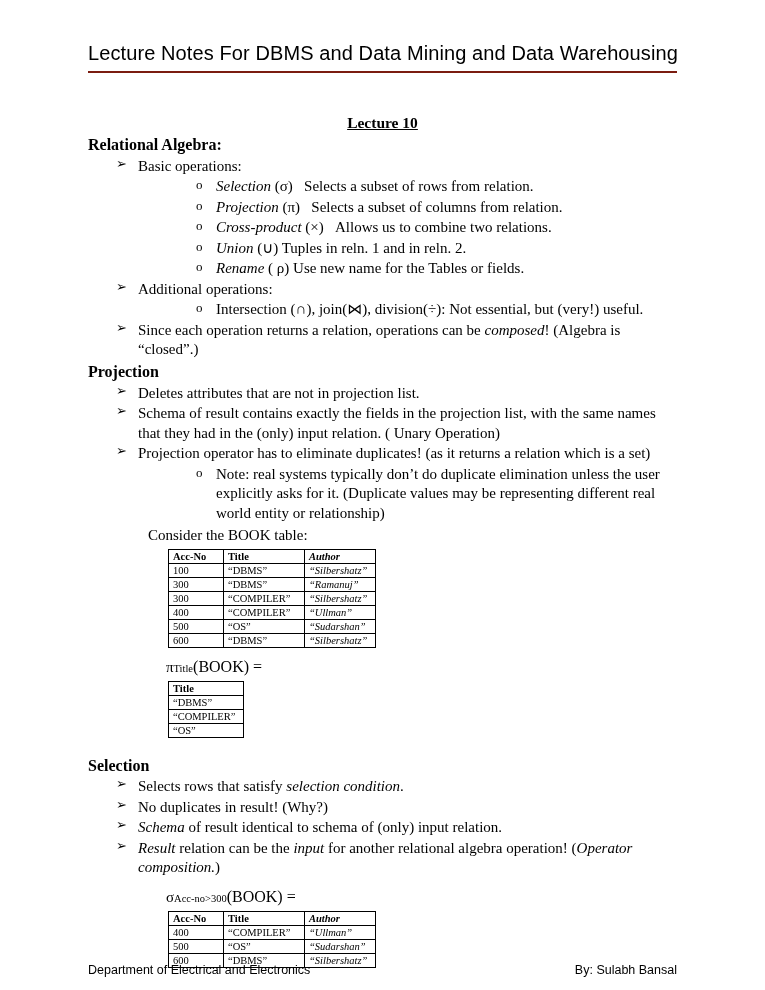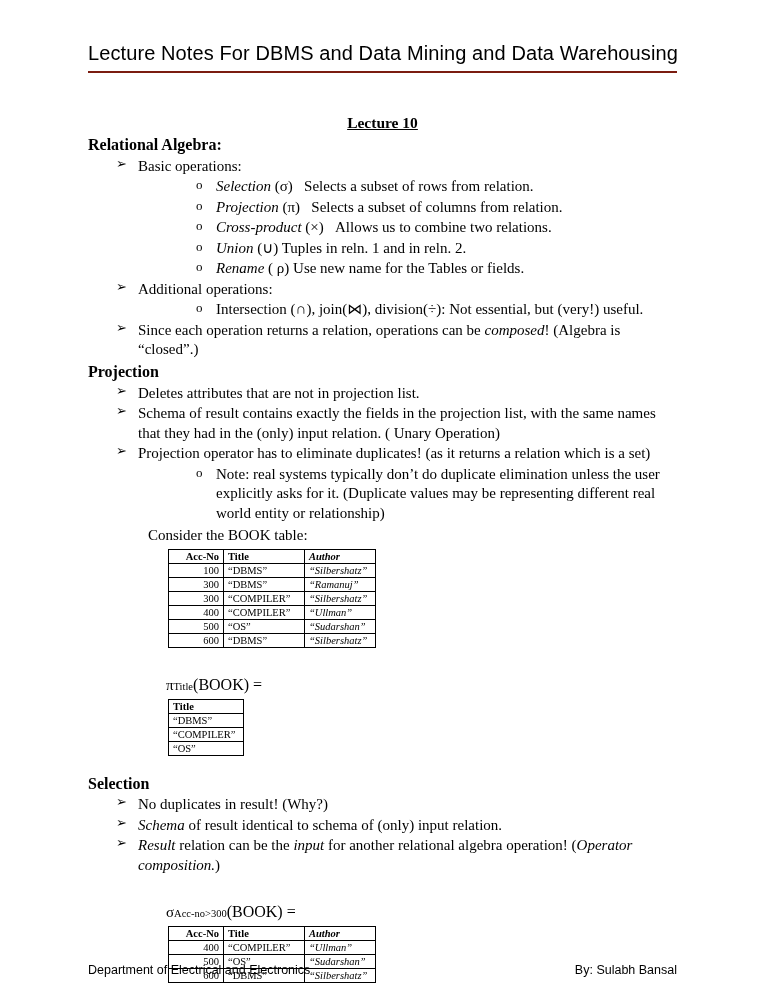--- a/index.html
+++ b/index.html
@@ -109,27 +109,27 @@
     border: 1px solid #000000;
     padding: 0px 4px 0px 4px;
     height: 13px;
     line-height: 13px;
     text-align: left;
     font-weight: normal;
   }
   table.data th {
     font-weight: bold;
   }
-  table.book th:nth-child(1), table.book td:nth-child(1) { width: 46px; text-align: right; }
+  table.book th:nth-child(1), table.book td:nth-child(1) { width: 46px; }
   table.book th:nth-child(2), table.book td:nth-child(2) { width: 72px; }
   table.book th:nth-child(3), table.book td:nth-child(3) { width: 62px; font-style: italic; }
   table.title-only th, table.title-only td { width: 66px; }
   .expr {
     padding-left: 78px;
-    margin-top: 27px;
+    margin-top: 9px;
     font-size: 15px;
   }
   .expr .sub {
     font-size: 10.5px;
     vertical-align: baseline;
   }
   .expr .big {
     font-size: 16px;
   }
   .gap-md { height: 16px; }
@@ -285,20 +285,23 @@
           </tr>
         </tbody>
       </table>
     </div>
 
     <div class="gap-md"></div>
 
     <div class="sec-head">Selection</div>
 
     <ul class="lvl1">
+      <li>
+        Selects rows that satisfy <span class="it">selection condition</span>.
+      </li>
       <li>No duplicates in result!  (Why?)</li>
       <li>
         <span class="it">Schema</span> of result identical to schema of (only) input relation.
       </li>
       <li>
         <span class="it">Result</span> relation can be the <span class="it">input</span> for another relational algebra operation!  (<span class="it">Operator composition.</span>)
       </li>
     </ul>
 
     <div class="expr">

